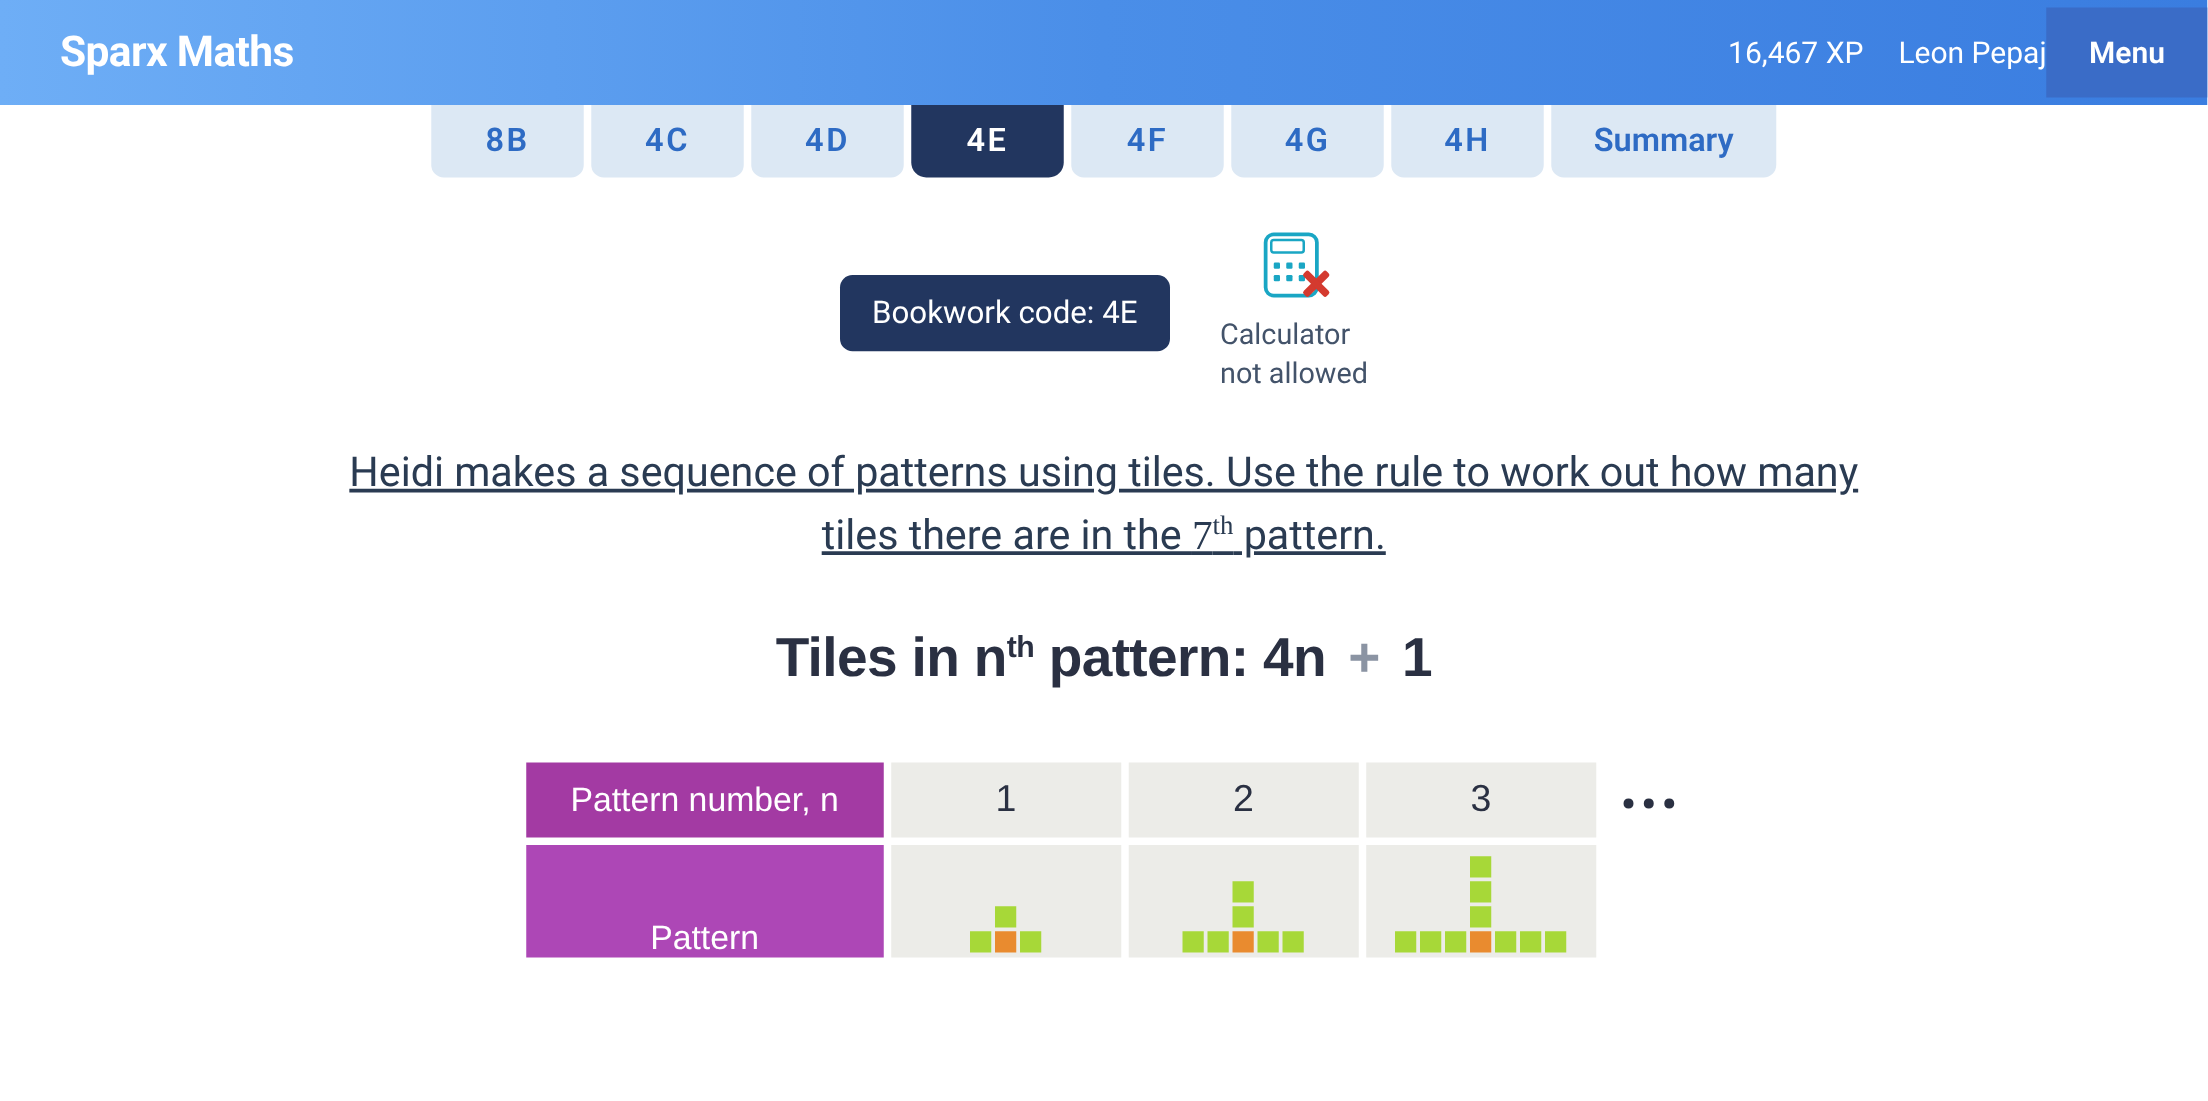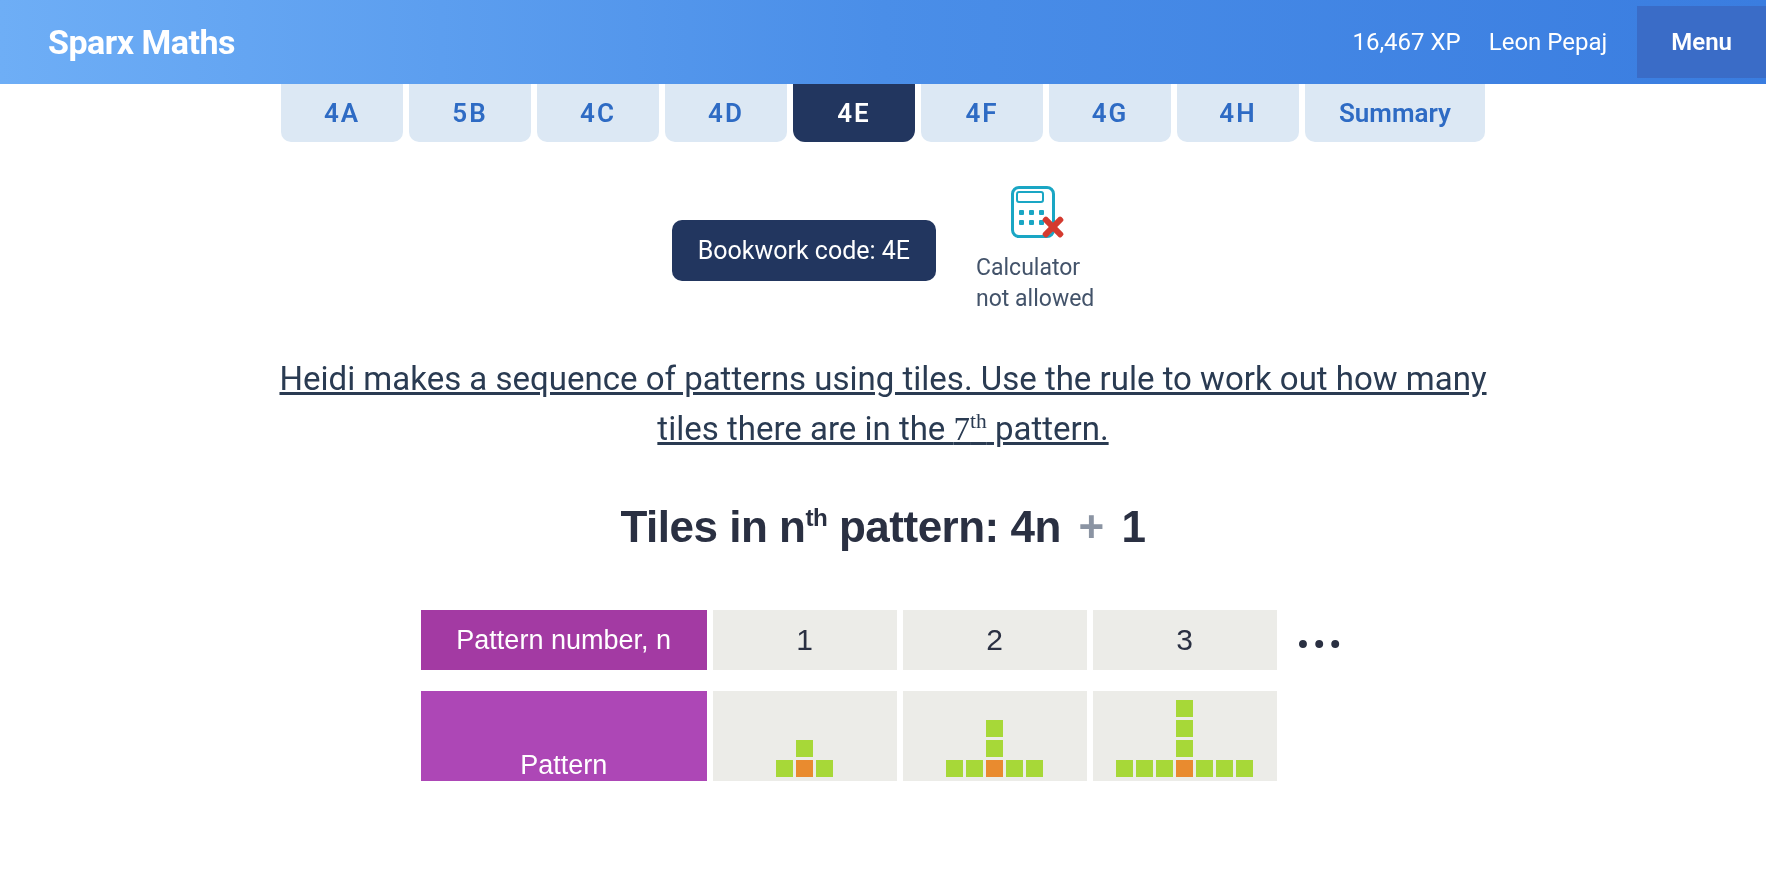--- a/index.html
+++ b/index.html
@@ -20,21 +20,20 @@
   .username { font-size: 24px; margin-right: 0; font-weight: 400; }
   .menu-btn {
     background: #3a6cc7;
     height: 72px;
     padding: 0 34px;
     display: flex;
     align-items: center;
     font-size: 24px;
     font-weight: 600;
     color: #fff;
-    margin-left: 30px;
     cursor: pointer;
   }
 
   
   .tabs {
     display: flex;
     justify-content: center;
     gap: 6px;
     margin-top: 0;
     padding-top: 0;
@@ -124,21 +123,21 @@
   .formula .plus { color: #8b94a3; font-weight: 600; margin: 0 6px; }
 
   
   .pattern-wrap {
     display: flex;
     justify-content: center;
     align-items: flex-start;
     gap: 20px;
     margin-top: 58px;
   }
-  .pattern-table { display: flex; flex-direction: column; gap: 21px; }
+  .pattern-table { display: flex; flex-direction: column; gap: 6px; }
   .pt-row { display: flex; gap: 6px; }
   .pt-head {
     background: #a33aa3;
     color: #fff;
     font-size: 27px;
     font-weight: 500;
     width: 286px;
     display: flex;
     align-items: center;
     justify-content: center;
@@ -183,22 +182,21 @@
 
 <div class="header">
   <div class="brand">Sparx Maths</div>
   <div class="header-spacer"></div>
   <div class="xp">16,467 XP</div>
   <div class="username">Leon Pepaj</div>
   <div class="menu-btn">Menu</div>
 </div>
 
 <div class="tabs">
-  <div class="tab">4A</div>
-  <div class="tab">5B</div>
+  <div class="tab">8B</div>
   <div class="tab">4C</div>
   <div class="tab">4D</div>
   <div class="tab active">4E</div>
   <div class="tab">4F</div>
   <div class="tab">4G</div>
   <div class="tab">4H</div>
   <div class="tab wide">Summary</div>
 </div>
 
 <div class="info-row">

